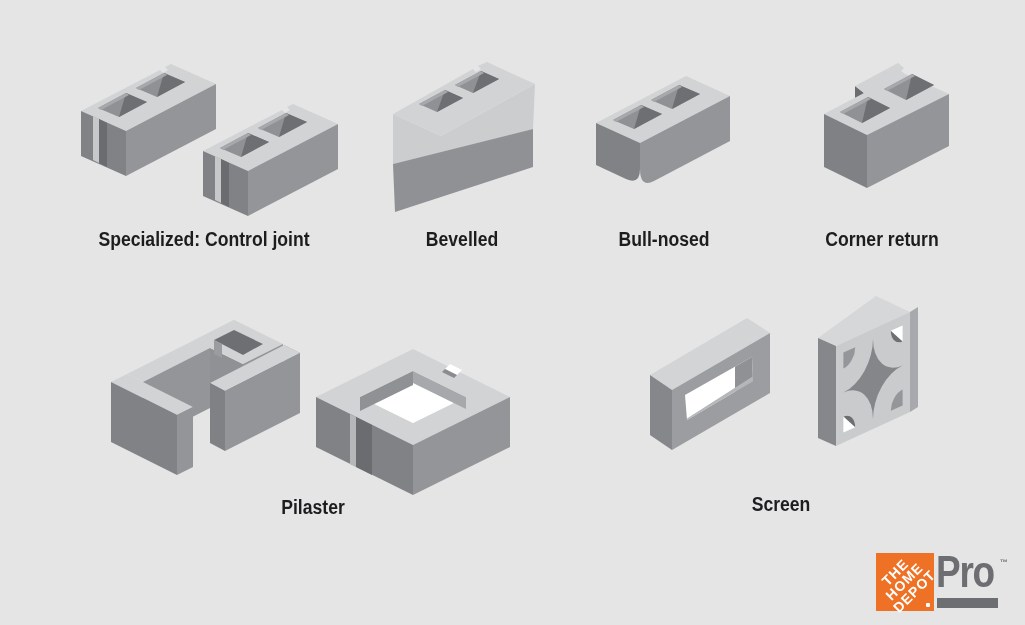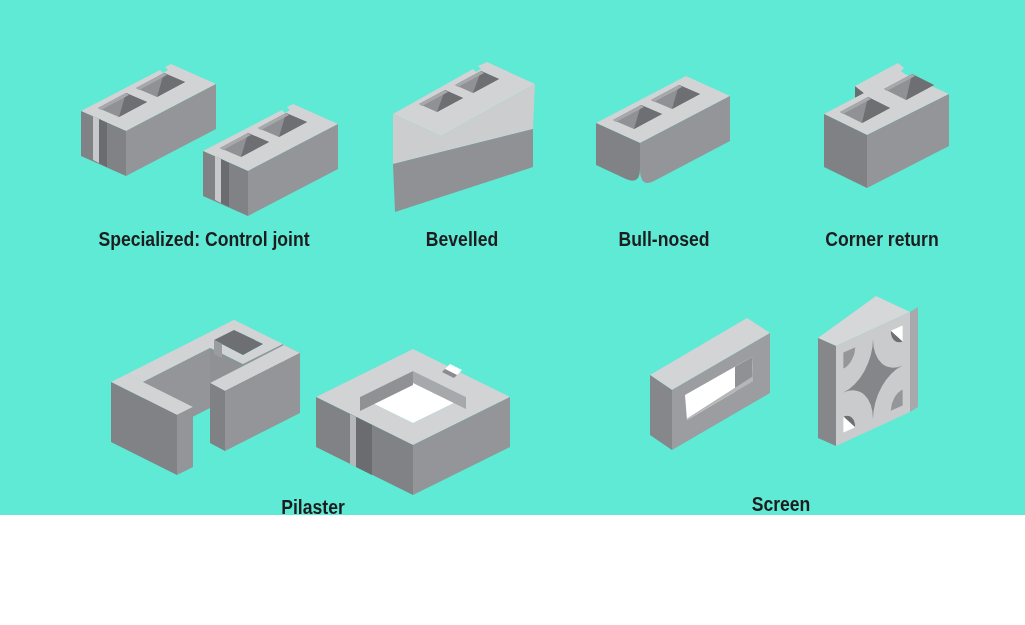--- a/index.html
+++ b/index.html
@@ -1,16 +1,16 @@
 <!DOCTYPE html>
 <html><head>
 <meta charset="utf-8">
 <style>
   html,body{margin:0;padding:0;background:#fff;}
-  #stage{position:relative;width:1025px;height:515px;background:#5eead4;overflow:hidden;
+  #stage{position:relative;width:1025px;height:625px;background:#e5e5e5;overflow:hidden;
          font-family:"Liberation Sans",sans-serif;}
   .fig{position:absolute;}
   .label{position:absolute;transform:translateX(-50%) scaleX(0.88);transform-origin:center;
          font-weight:bold;font-size:20px;color:#1d1d1f;white-space:nowrap;letter-spacing:0px;}
   
   .hd-square{position:absolute;left:876px;top:553px;width:58px;height:58px;background:#ee7125;}
   .hd-rot{position:absolute;left:50%;top:50%;transform:translate(-50%,-50%) rotate(-45deg);
           text-align:center;color:#ffffff;font-weight:bold;font-size:14px;line-height:0.95;
           letter-spacing:1px;}
   .hd-mark{position:absolute;right:4px;bottom:4px;width:4px;height:4px;background:#ffffff;

